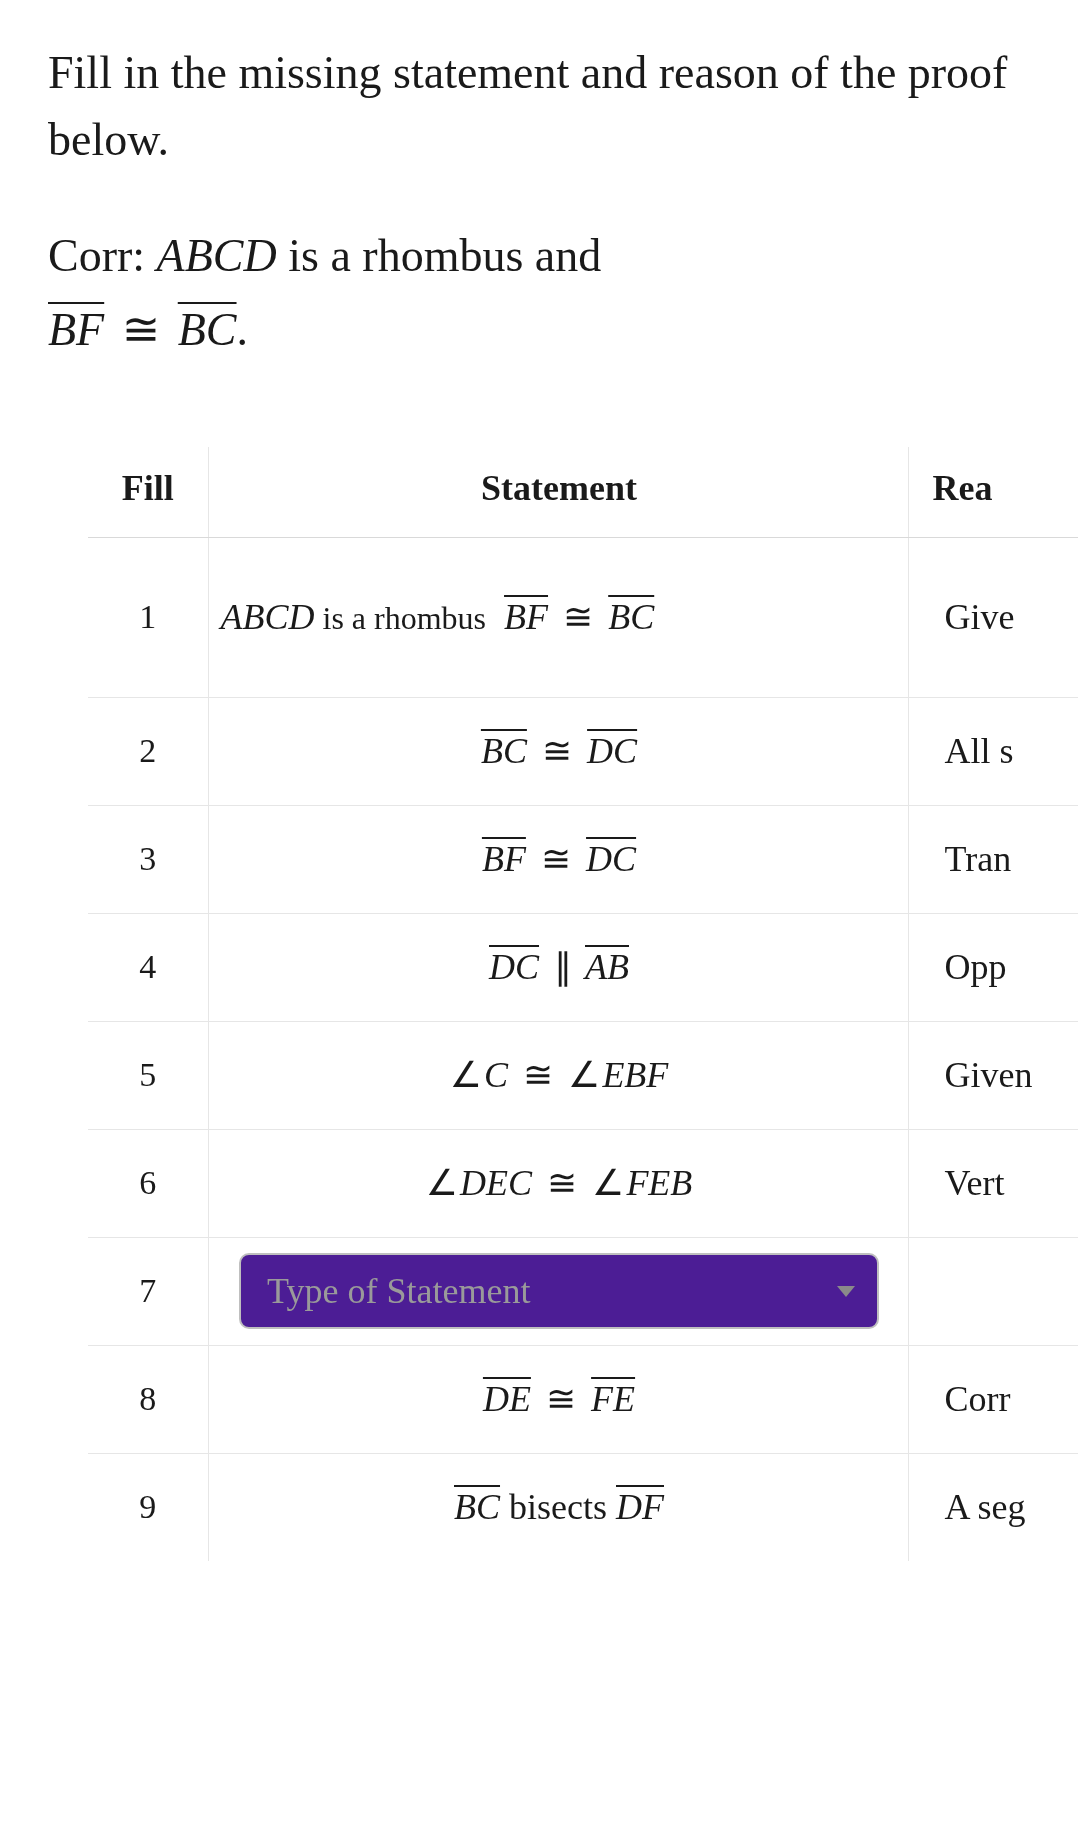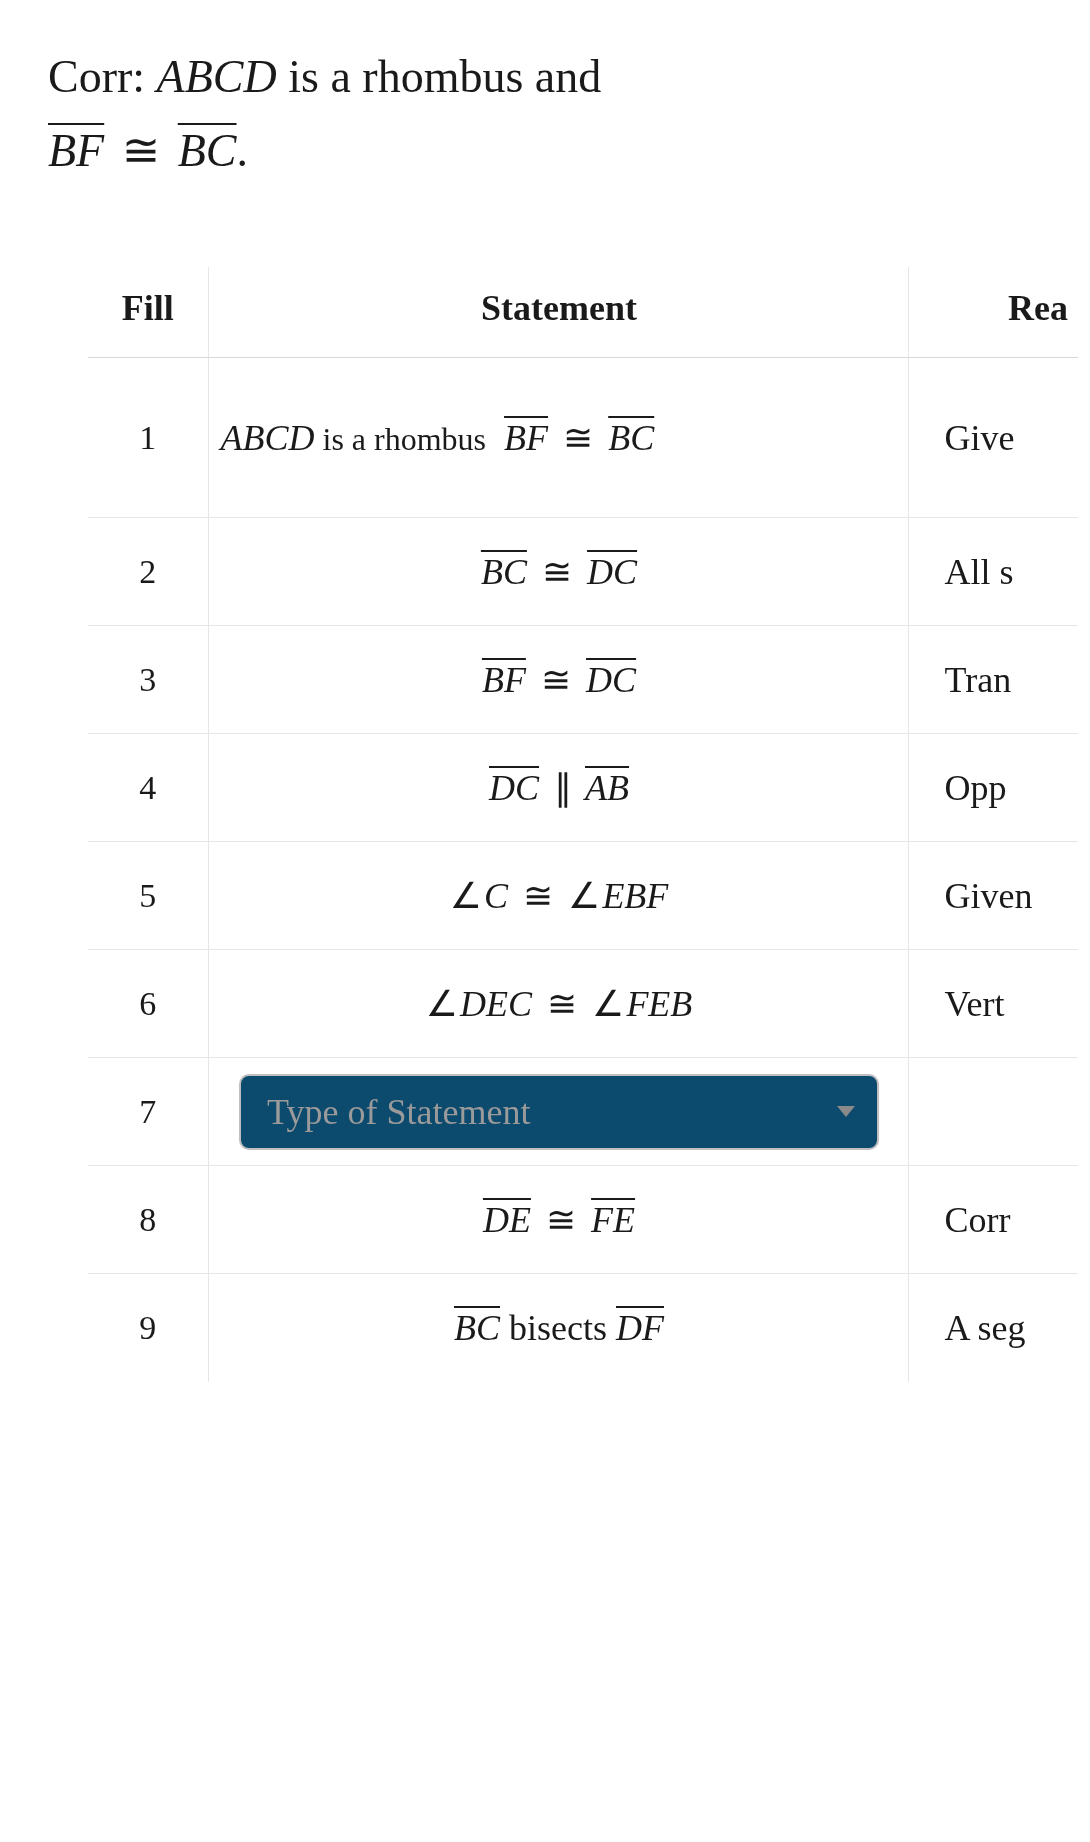--- a/index.html
+++ b/index.html
@@ -48,21 +48,21 @@
     padding: 0 10px;
     border-bottom: 1px solid #e6e6e6;
     vertical-align: middle;
     height: 108px;
     overflow: hidden;
     white-space: nowrap;
   }
   .col-step { width: 120px; border-right: 1px solid #e6e6e6; }
   .col-stmt { width: 700px; border-right: 1px solid #e6e6e6; padding-left: 12px; }
   .col-reason { width: 170px; text-align: left; padding-left: 36px; }
-  th.col-reason { text-align: right; padding-left: 24px; }
+  th.col-reason { text-align: left; padding-left: 24px; }
   td.col-reason { font-family: Georgia, serif; font-size: 36px; }
   td.col-step { font-family: Georgia, serif; font-size: 34px; }
 
   tr.big td { height: 160px; }
 
   .stack {
     display: flex;
     flex-direction: row;
     align-items: center;
     gap: 18px;
@@ -71,21 +71,21 @@
   .dropdown {
     display: flex;
     align-items: center;
     justify-content: space-between;
     width: 640px;
     height: 76px;
     margin: 0 auto;
     border: 2px solid #bfbfbf;
     border-radius: 10px;
     padding: 0 22px 0 26px;
-    background: #0c4a6e;
+    background: #4c1d95;
   }
   .dropdown .ph {
     color: #9a9a9a;
     font-family: Georgia, serif;
     font-size: 36px;
     text-align: left;
   }
   .dropdown .caret {
     width: 0; height: 0;
     border-left: 9px solid transparent;
@@ -97,20 +97,21 @@
   .parallel { padding: 0 6px; letter-spacing: -2px; }
   .angle { padding-right: 2px; }
 
   tbody tr:last-child td { border-bottom: none; }
 </style>
 </head>
 <body>
 
 <div class="page">
 
+  <p class="prompt">Fill in the missing statement and reason of the proof below.</p>
 
   <p class="given">
     <span>Corr: </span><span class="math-it">ABCD</span><span> is a rhombus and </span><br>
     <span class="overline math-it">BF</span>
     <span class="cong">≅</span>
     <span class="overline math-it">BC</span>.
   </p>
 
 
   <div class="table-wrap">

